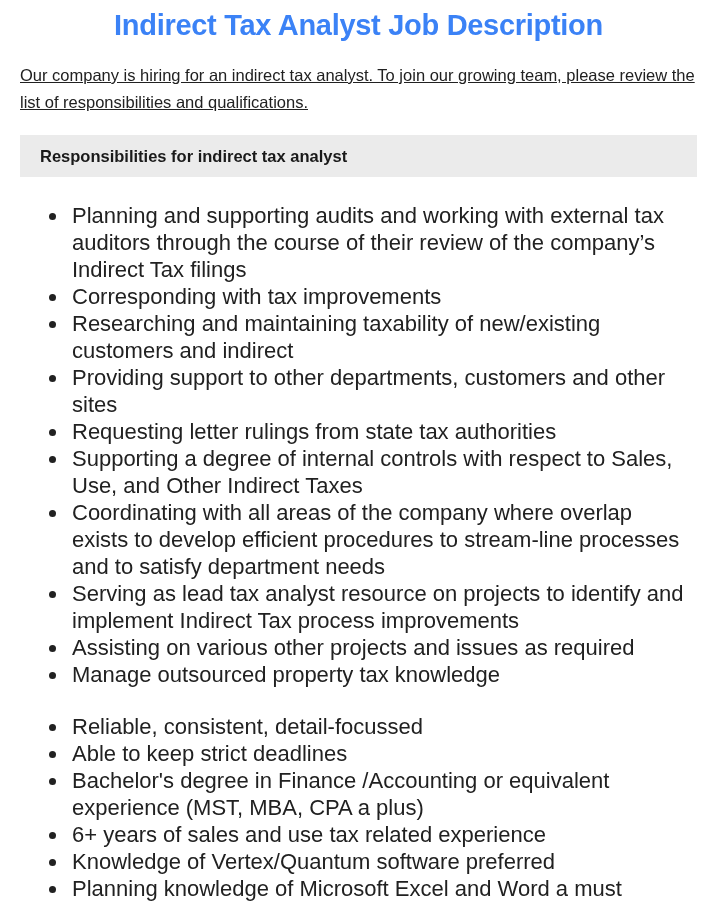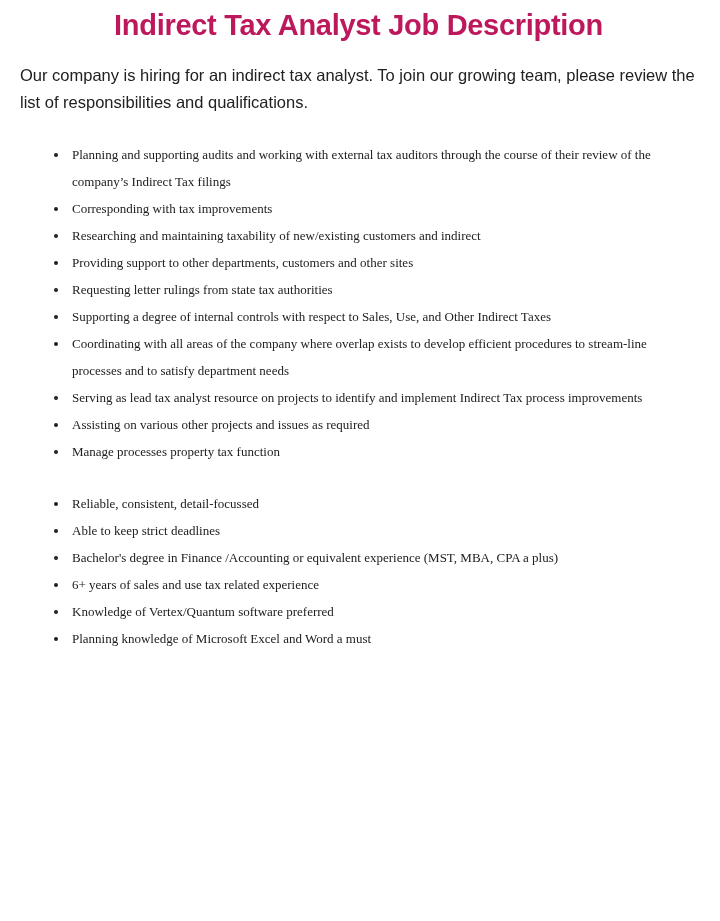--- a/index.html
+++ b/index.html
@@ -16,74 +16,75 @@
     overflow: hidden;
   }
   .page {
     padding: 4px 23px 0 20px;
   }
   .page-title {
     font-size: 29px;
     line-height: 34px;
     font-weight: 700;
     text-align: center;
-    color: #be185d;
+    color: #3b82f6;
     margin: 4px 0 0 0;
     letter-spacing: -0.3px;
   }
   .intro {
     font-size: 16.5px;
     line-height: 27px;
     margin: 20px 0 0 0;
+    text-decoration: underline;
   }
   .section-header {
     background: #ebebeb;
     font-size: 16.5px;
     line-height: 18px;
     font-weight: 700;
     color: #1a1a1a;
     padding: 12px 20px;
     margin-top: 19px;
   }
   .bullet-list {
     margin: 25px 8px 0 0;
     padding: 0 0 0 49px;
-    font-size: 13px;
+    font-size: 22px;
     line-height: 27px;
     color: #212121;
-    font-family: Liberation Serif, serif;
   }
   .bullet-list li {
     list-style-type: disc;
     padding-left: 3px;
     margin: 0;
   }
   .section { margin: 0; }
 </style>
 </head>
 <body>
 
 <div class="page">
 
   <h1 class="page-title">Indirect Tax Analyst Job Description</h1>
 
   <p class="intro">Our company is hiring for an indirect tax analyst. To join our growing team, please review the list of responsibilities and qualifications.</p>
 
   <div class="section">
+    <div class="section-header">Responsibilities for indirect tax analyst</div>
     <ul class="bullet-list">
       <li>Planning and supporting audits and working with external tax auditors through the course of their review of the company’s Indirect Tax filings</li>
       <li>Corresponding with tax improvements</li>
       <li>Researching and maintaining taxability of new/existing customers and indirect</li>
       <li>Providing support to other departments, customers and other sites</li>
       <li>Requesting letter rulings from state tax authorities</li>
       <li>Supporting a degree of internal controls with respect to Sales, Use, and Other Indirect Taxes</li>
       <li>Coordinating with all areas of the company where overlap exists to develop efficient procedures to stream-line processes and to satisfy department needs</li>
       <li>Serving as lead tax analyst resource on projects to identify and implement Indirect Tax process improvements</li>
       <li>Assisting on various other projects and issues as required</li>
-      <li>Manage processes property tax function</li>
+      <li>Manage outsourced property tax knowledge</li>
     </ul>
   </div>
 
   <div class="section">
     <ul class="bullet-list">
       <li>Reliable, consistent, detail-focussed</li>
       <li>Able to keep strict deadlines</li>
       <li>Bachelor's degree in Finance /Accounting or equivalent experience (MST, MBA, CPA a plus)</li>
       <li>6+ years of sales and use tax related experience</li>
       <li>Knowledge of Vertex/Quantum software preferred</li>

